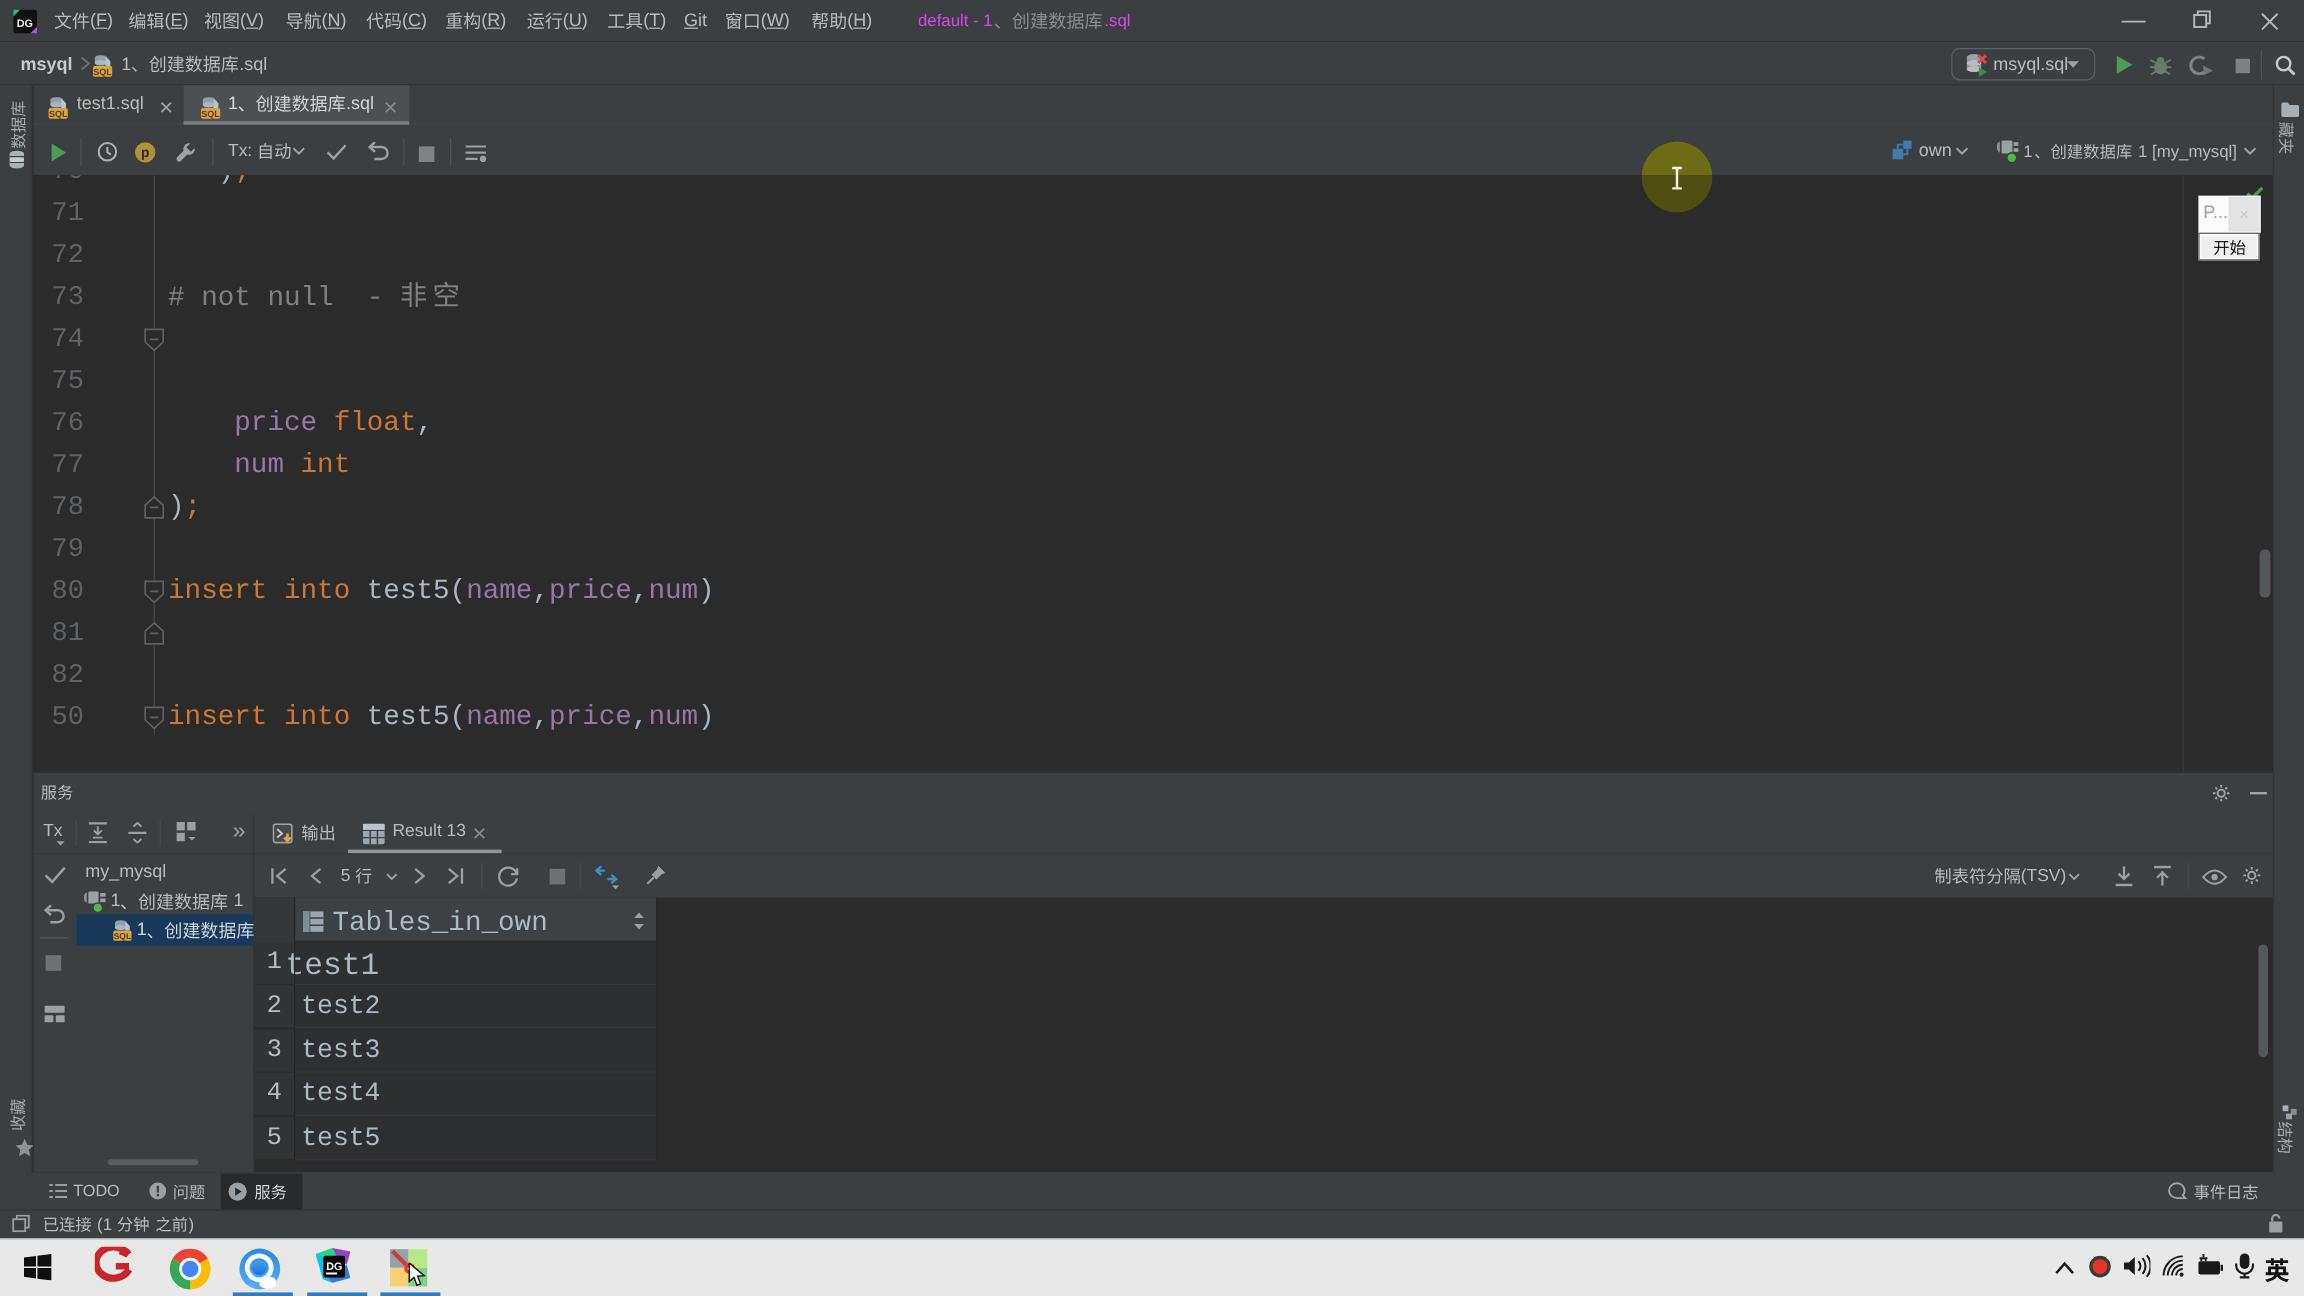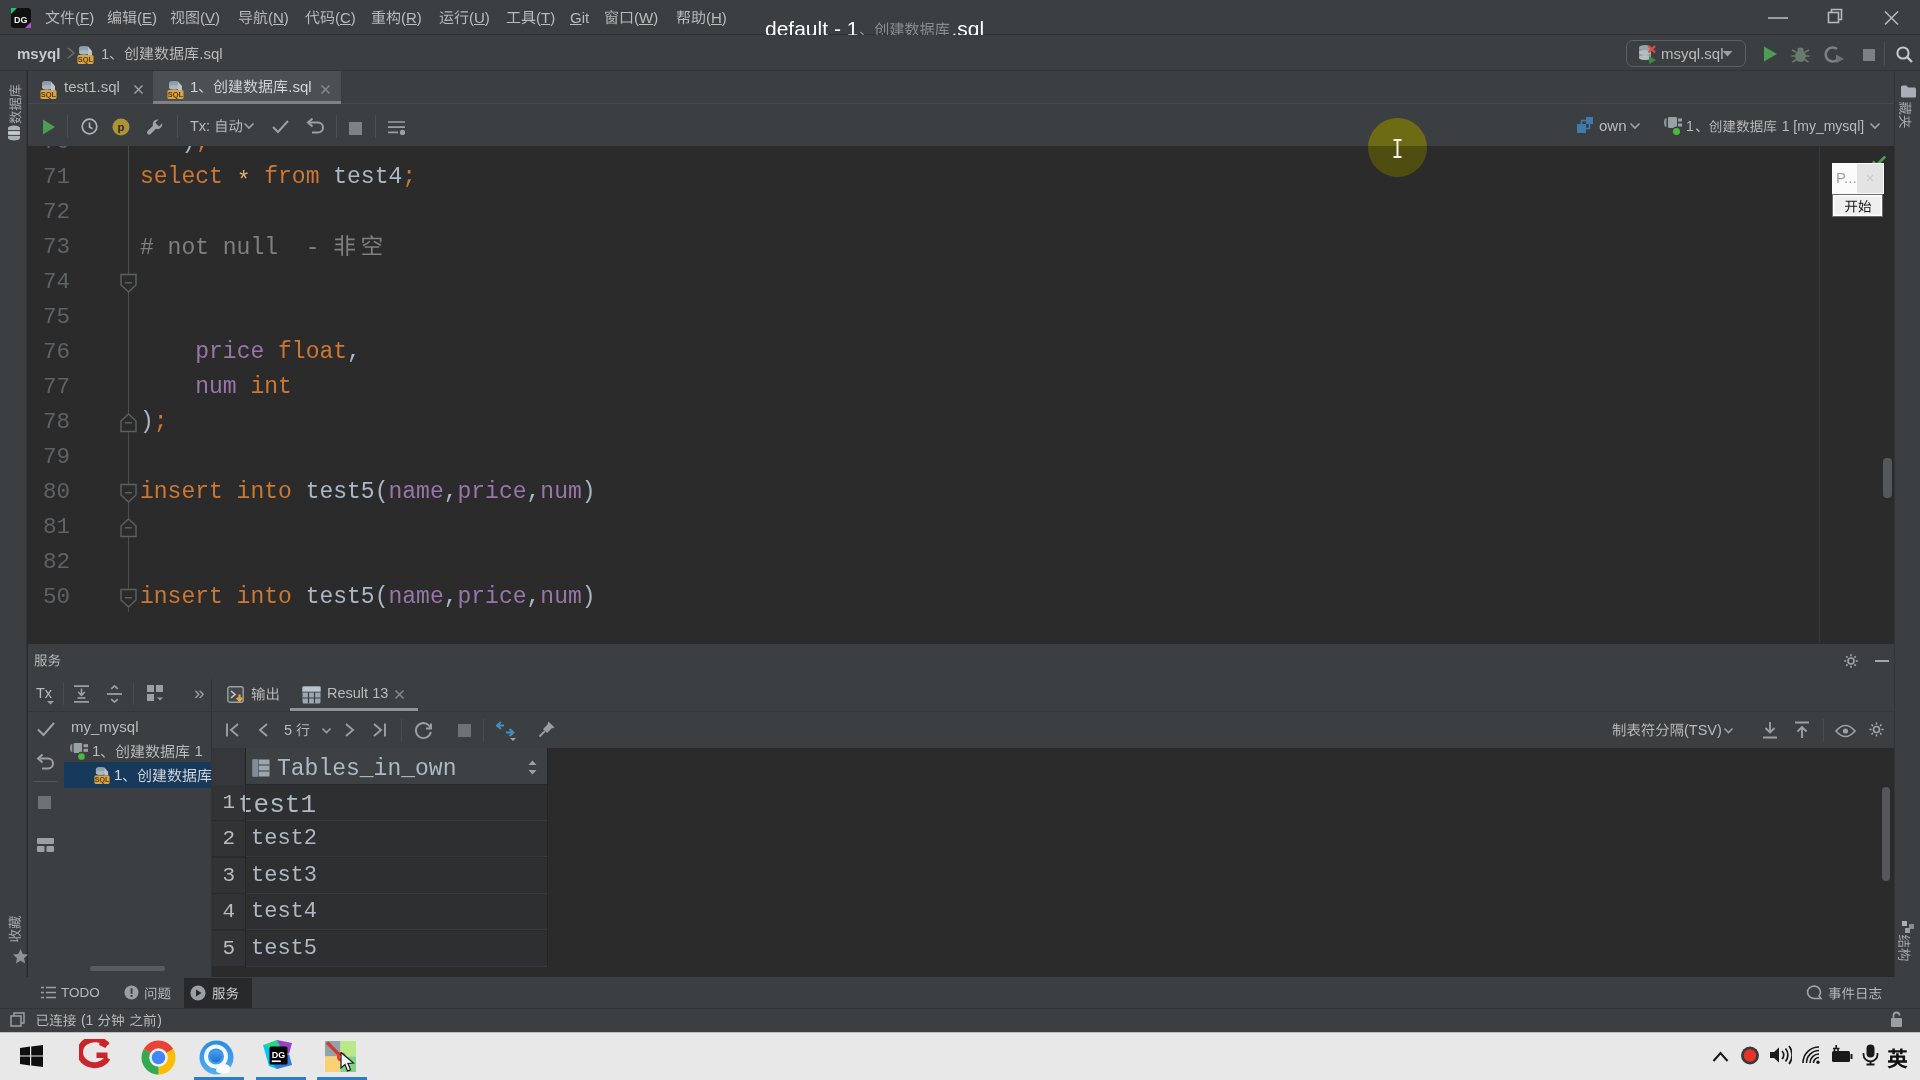--- a/index.html
+++ b/index.html
@@ -88,21 +88,21 @@
     </svg>
     <span>(<u style="text-decoration-thickness:1px">W</u>)</span>
   </div>
 <div class="a flex" style="left:676px;top:0;height:34px;color:#bbbbbb;font-size:15px">
     <svg class="ct" width="30" height="20" viewBox="0 -15.9 30.0 19.8" fill="#bbbbbb">
       <use href="#g5e2e" transform="translate(0.0,0)scale(0.015000,-0.015000)"></use>
       <use href="#g52a9" transform="translate(15.0,0)scale(0.015000,-0.015000)"></use>
     </svg>
     <span>(<u style="text-decoration-thickness:1px">H</u>)</span>
   </div>
-<div class="a flex" style="left:765px;top:12px;height:34px;color:#ffffff;font-size:21px">
+<div class="a flex" style="left:765px;top:0;height:34px;color:#d946ef;font-size:14px">
     <span>default&nbsp;-&nbsp;1</span>
     <svg class="ct" width="93" height="20" viewBox="0 -16.4 93.0 20.5" fill="#8a8d8f">
       <use href="#g3001" transform="translate(0.0,0)scale(0.015500,-0.015500)"></use>
       <use href="#g521b" transform="translate(15.5,0)scale(0.015500,-0.015500)"></use>
       <use href="#g5efa" transform="translate(31.0,0)scale(0.015500,-0.015500)"></use>
       <use href="#g6570" transform="translate(46.5,0)scale(0.015500,-0.015500)"></use>
       <use href="#g636e" transform="translate(62.0,0)scale(0.015500,-0.015500)"></use>
       <use href="#g5e93" transform="translate(77.5,0)scale(0.015500,-0.015500)"></use>
     </svg>
     <span>.sql</span>
@@ -372,21 +372,20 @@
     </svg>
 <svg class="a" style="left:92px;top:371.5px" width="17" height="20" viewBox="0 0 17 20">
       <path d="M8.5 1 L16 8 V18.5 H1 V8 Z" fill="#2b2b2b" stroke="#5e6163" stroke-width="1.4"></path>
       <path d="M5 9.8 H12" stroke="#5e6163" stroke-width="1.4"></path>
     </svg>
 <svg class="a" style="left:92px;top:441.5px" width="17" height="20" viewBox="0 0 17 20">
       <path d="M1 1.5 H16 V12 L8.5 19 L1 12 Z" fill="#2b2b2b" stroke="#5e6163" stroke-width="1.4"></path>
       <path d="M5 9.8 H12" stroke="#5e6163" stroke-width="1.4"></path>
     </svg>
 <div class="a code" style="left:112px;top:-21.0px"><span class="d">&nbsp;&nbsp;&nbsp;)</span><span class="k">;</span></div>
-<div class="a code" style="left:112px;top:14.0px"><span class="k">select </span><span class="y" style="position:relative;top:5px">*</span><span> </span><span class="k">from </span><span class="d">test4</span><span class="k">;</span></div>
 <div class="a code" style="left:112px;top:84.0px"><span class="c"># not null&nbsp;&nbsp;- </span><svg class="ct" width="55" height="30" viewBox="0 -24.4 55.2 30.4" fill="#808080">
         <use href="#g975e" transform="translate(0.0,0)scale(0.023000,-0.023000)"></use>
         <use href="#g7a7a" transform="translate(27.6,0)scale(0.023000,-0.023000)"></use>
       </svg></div>
 <div class="a code" style="left:112px;top:189.0px"><span class="d">&nbsp;&nbsp;&nbsp;&nbsp;</span><span class="p">price </span><span class="k">float</span><span class="d">,</span></div>
 <div class="a code" style="left:112px;top:224.0px"><span class="d">&nbsp;&nbsp;&nbsp;&nbsp;</span><span class="p">num </span><span class="k">int</span></div>
 <div class="a code" style="left:112px;top:259.0px"><span class="d">)</span><span class="k">;</span></div>
 <div class="a code" style="left:112px;top:329.0px"><span class="k">insert into </span><span class="d">test5(</span><span class="p">name</span><span class="d">,</span><span class="p">price</span><span class="d">,</span><span class="p">num</span><span class="d">)</span></div>
 <div class="a code" style="left:112px;top:434.0px"><span class="k">insert into </span><span class="d">test5(</span><span class="p">name</span><span class="d">,</span><span class="p">price</span><span class="d">,</span><span class="p">num</span><span class="d">)</span></div>
 </div>

